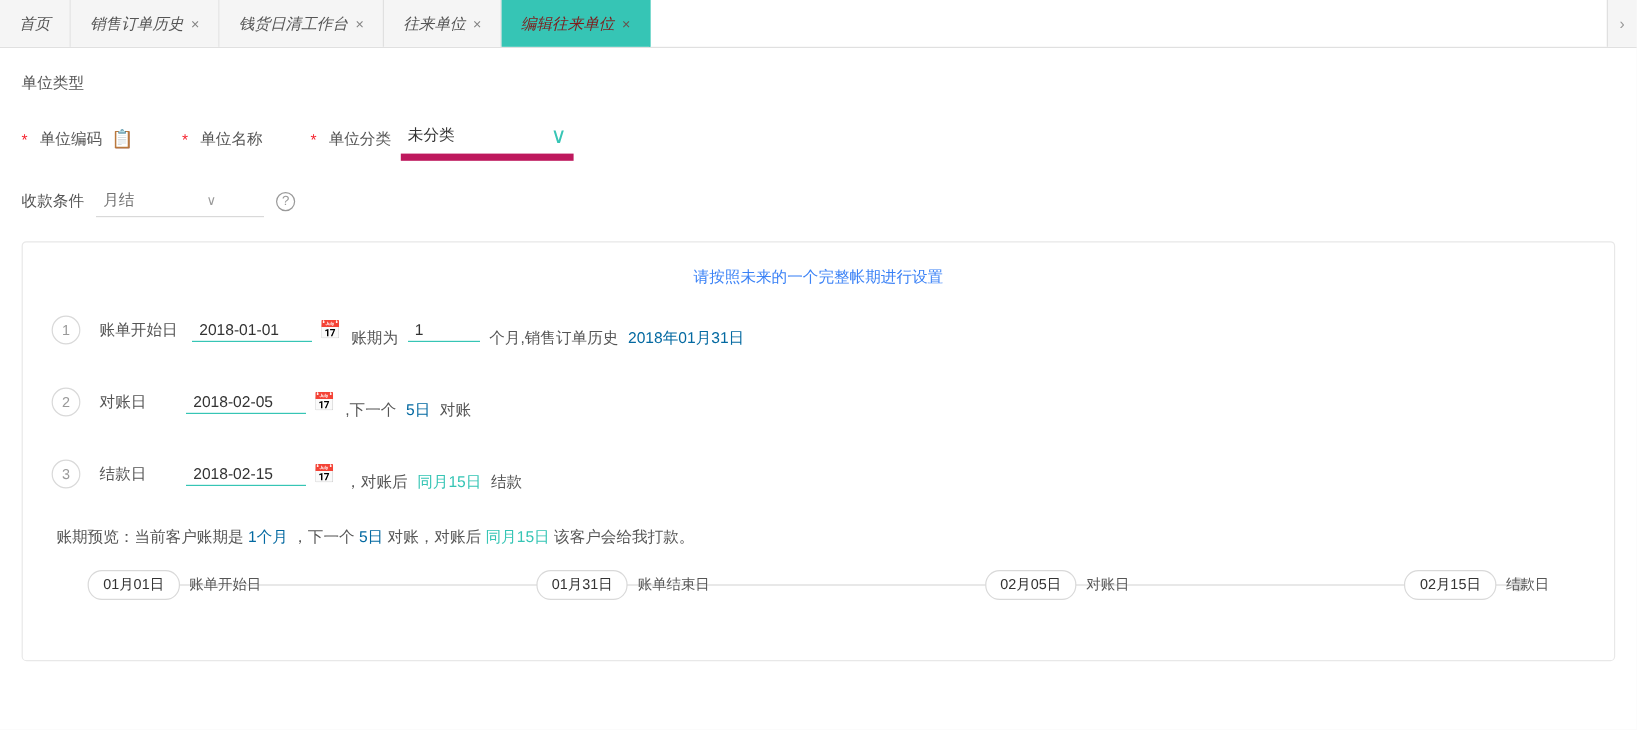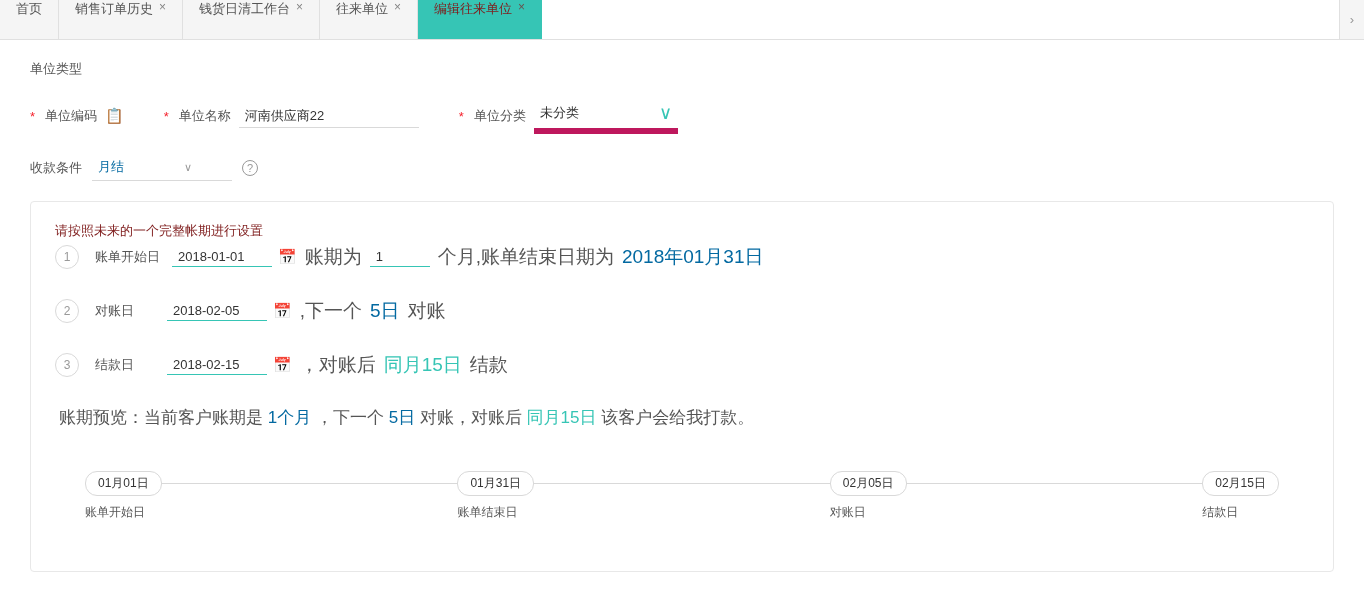--- a/index.html
+++ b/index.html
@@ -9,28 +9,30 @@
     .tab-bar {
       display: flex;
       align-items: stretch;
       background: #fff;
       border-bottom: 1px solid #e0e0e0;
       height: 40px;
       padding-left: 0;
     }
     .tab {
       display: flex;
+      align-items: center;
       padding: 0 16px;
       cursor: pointer;
       font-size: 13px;
       color: #555;
       border-right: 1px solid #e0e0e0;
       background: #f5f5f5;
       gap: 6px;
       white-space: nowrap;
+      font-style: italic;
     }
     .tab.active {
       background: #36c5b5;
       color: #7f1d1d;
       border-right: 1px solid #36c5b5;
     }
     .tab .close-x {
       font-size: 12px;
       opacity: 0.7;
       cursor: pointer;
@@ -40,21 +42,21 @@
       align-items: center;
       padding: 0 10px;
       color: #999;
       background: #f5f5f5;
       border-left: 1px solid #e0e0e0;
       margin-left: auto;
     }
 
     
     .main-content {
-      padding: 20px 30px;
+      padding: 20px 18px;
       background: #fff;
       min-height: calc(608px - 40px);
     }
 
     
     .form-row {
       display: flex;
       align-items: center;
       margin-bottom: 20px;
       gap: 10px;
@@ -119,21 +121,21 @@
     .select-container {
       display: flex;
       align-items: center;
       border-bottom: 1px solid #d9d9d9;
       padding: 4px 6px;
       cursor: pointer;
       gap: 60px;
       min-width: 140px;
     }
     .select-value {
-      color: #0369a1;
+      color: #737373;
       font-size: 13px;
     }
     .chevron-down {
       color: #999;
       font-size: 11px;
     }
 
     .classify-select {
       display: flex;
       align-items: center;
@@ -162,23 +164,24 @@
     }
 
     
     .inner-box {
       border: 1px solid #e8e8e8;
       border-radius: 4px;
       padding: 20px 24px;
       margin-bottom: 16px;
     }
     .inner-box-title {
-      color: #7f1d1d;
-      font-size: 13px;
-      margin-bottom: 4px;
+      color: #3b82f6;
+      font-size: 13px;
+      margin-bottom: 19px;
+      text-align: center;
     }
 
     
     .step-row {
       display: flex;
       align-items: center;
       margin-bottom: 28px;
       gap: 0;
     }
     .step-number {
@@ -206,47 +209,49 @@
       border-bottom: 1px solid #36c5b5;
       padding: 2px 6px;
       font-size: 13px;
       outline: none;
       background: transparent;
       color: #333;
       width: 120px;
     }
     .step-desc {
       color: #555;
-      font-size: 19px;
+      font-size: 13px;
       margin-left: 8px;
+      margin-top: 14px;
     }
     .orange-text {
       color: #0369a1;
     }
     .teal-text {
       color: #36c5b5;
     }
 
     
     .preview-text {
-      font-size: 17px;
-      color: #555;
-      margin-bottom: 32px;
+      font-size: 13px;
+      color: #555;
+      margin-bottom: 8px;
       padding: 0 4px;
     }
     .timeline-nodes {
       display: flex;
       width: 100%;
       justify-content: space-between;
       position: relative;
       z-index: 1;
     }
     .timeline-node {
       display: flex;
-      flex-direction: column;
+      flex-direction: row;
+      align-items: center;
       gap: 8px;
     }
     .timeline-pill {
       border: 1px solid #d9d9d9;
       border-radius: 12px;
       padding: 3px 12px;
       font-size: 12px;
       color: #333;
       background: #fff;
       white-space: nowrap;
@@ -308,21 +313,20 @@
 
   <div class="form-section">
     <div class="field-group">
       <span class="required-star">*</span>
       <span class="form-label">单位编码</span>
       <span class="calendar-icon">📋</span>
     </div>
     <div class="field-group">
       <span class="required-star">*</span>
       <span class="form-label">单位名称</span>
-      <input class="form-input form-input-wide" type="text" value="河南供应商22" style="">
     </div>
     <div class="field-group">
       <span class="required-star">*</span>
       <span class="form-label">单位分类</span>
       <div class="classify-select">
         <span>未分类</span>
         <span class="dropdown-arrow">∨</span>
       </div>
     </div>
   </div>
@@ -339,21 +343,21 @@
   <div class="inner-box">
     <div class="inner-box-title">请按照未来的一个完整帐期进行设置</div>
 
     <div class="step-row">
       <div class="step-number">1</div>
       <span class="step-label">账单开始日</span>
       <input class="step-input" type="text" value="2018-01-01" style="width: 100px;">
       <span class="calendar-icon" style="margin-left:6px;">📅</span>
       <span class="step-desc">账期为</span>
       <input class="step-input" type="text" value="1" style="width: 60px; border-bottom-color: rgb(54, 197, 181); margin-left: 8px;">
-      <span class="step-desc">个月,账单结束日期为</span>
+      <span class="step-desc">个月,销售订单历史</span>
       <span class="step-desc orange-text">2018年01月31日</span>
     </div>
 
     <div class="step-row">
       <div class="step-number">2</div>
       <span class="step-label">对账日</span>
       <input class="step-input" type="text" value="2018-02-05" style="width: 100px;">
       <span class="calendar-icon" style="margin-left:6px;">📅</span>
       <span class="step-desc">,下一个</span>
       <span class="step-desc orange-text">5日</span>

